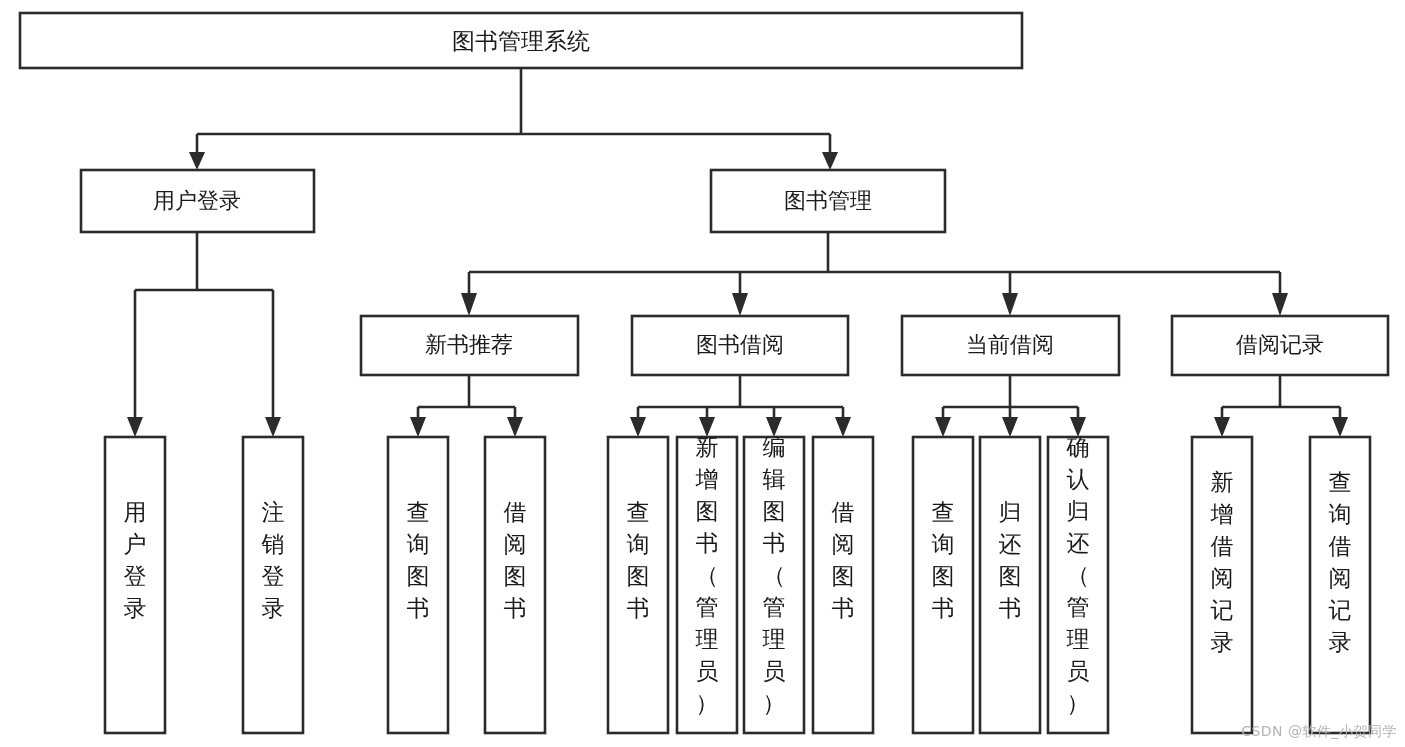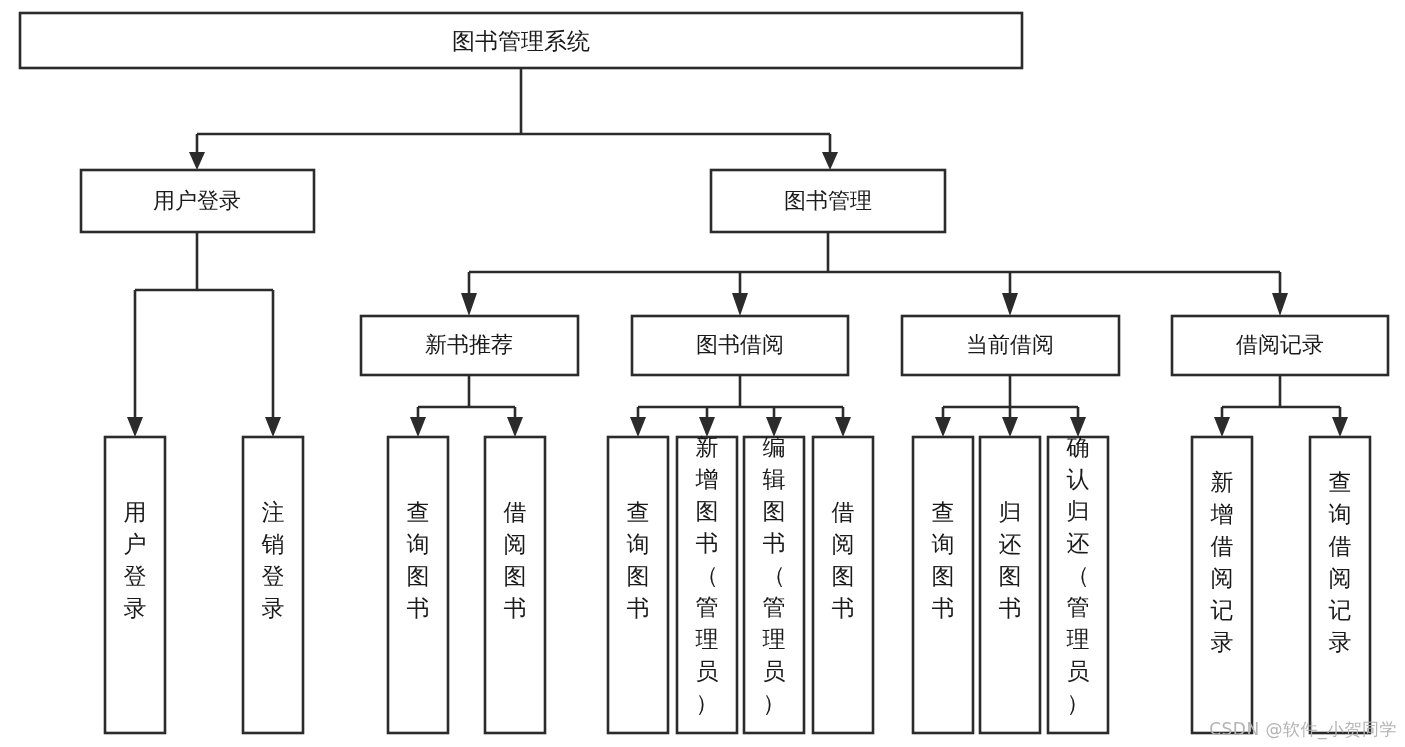--- a/index.html
+++ b/index.html
@@ -49,21 +49,21 @@
   }
   .arrow-head {
     fill: #2b2b2b;
     stroke: none;
   }
   .watermark {
     position: absolute;
     right: 8px;
     bottom: 6px;
     font-family: "DejaVu Sans", "Liberation Sans", sans-serif;
-    font-size: 17px;
+    font-size: 14px;
     color: #b4b4b4;
     white-space: nowrap;
     letter-spacing: 0.5px;
   }
 </style>
 </head>
 <body>
 
 <svg id="diagram" viewBox="0 0 1405 747" xmlns="http://www.w3.org/2000/svg">
 

